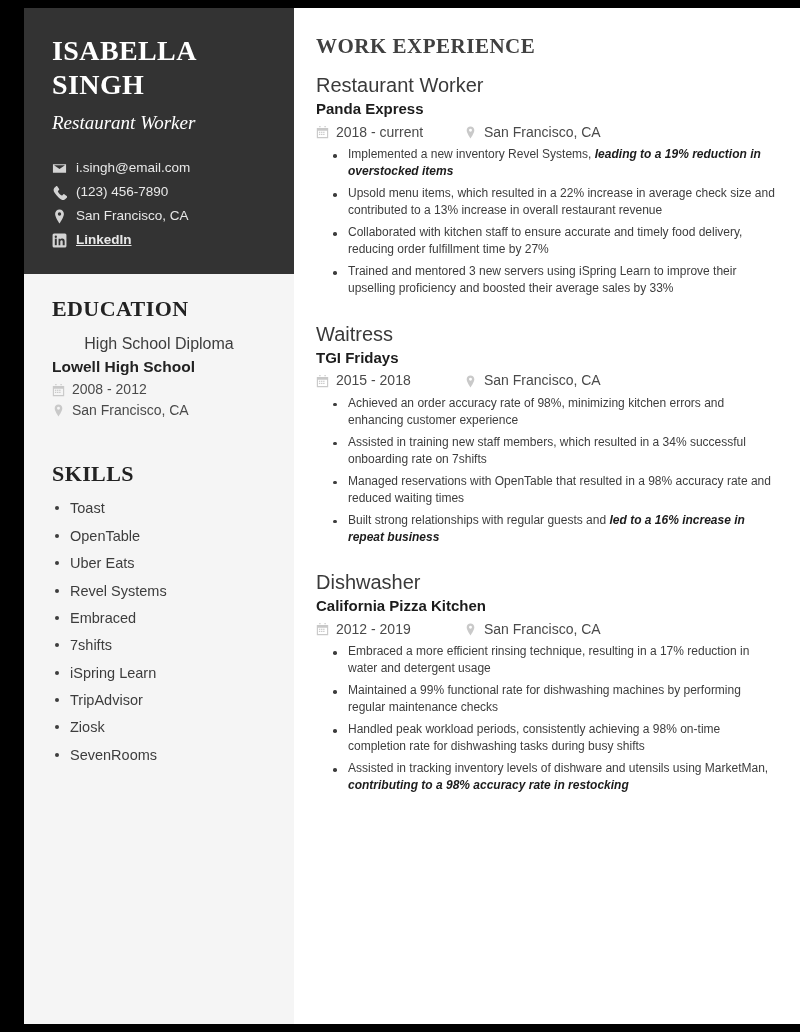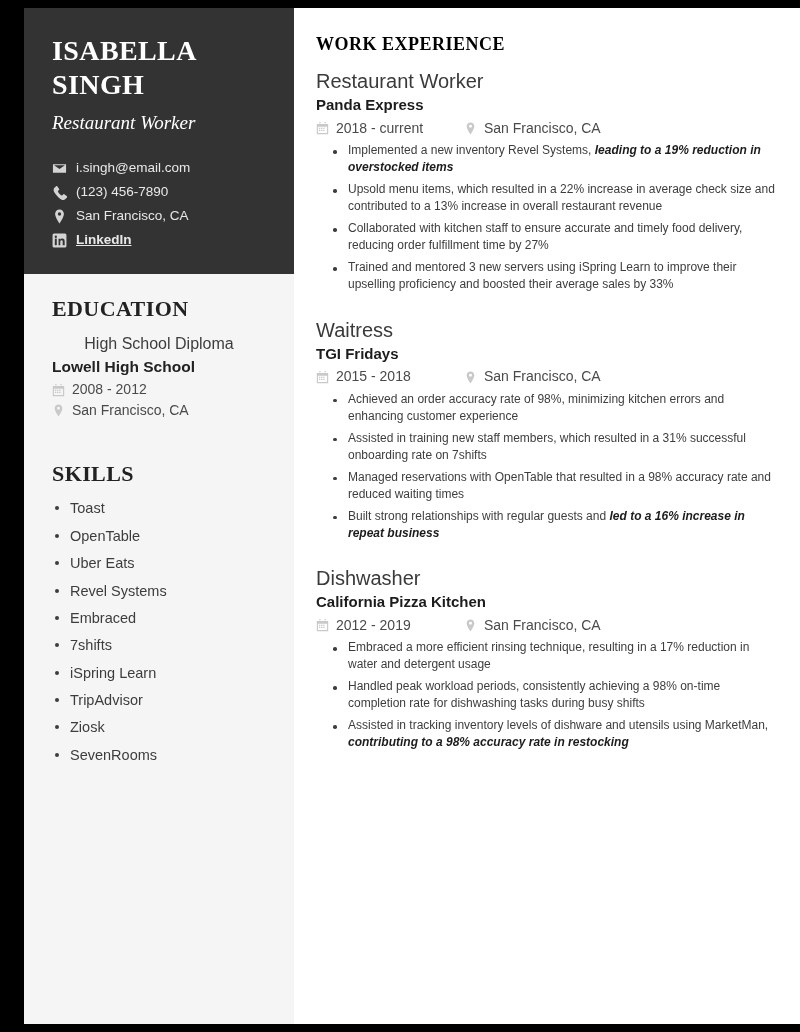--- a/index.html
+++ b/index.html
@@ -170,23 +170,23 @@
   .main {
     flex: 1 1 auto;
     background: #ffffff;
     padding: 26px 30px 0 22px;
     box-sizing: border-box;
   }
 
   .main-heading {
     font-family: "Liberation Serif", serif;
     font-weight: bold;
-    font-size: 18px;
+    font-size: 21px;
     letter-spacing: 0.5px;
-    color: #000000;
+    color: #404040;
     margin: 0 0 14px 0;
   }
 
   .job { margin-bottom: 24px; }
   .job:last-child { margin-bottom: 0; }
 
   .job-title {
     font-size: 20px;
     font-weight: normal;
     color: #3a3a3a;
@@ -398,21 +398,21 @@
               <span class="ico">
                 <svg width="13" height="13" viewBox="0 0 16 16" fill="currentColor">
                   <path d="M8 0.6C5.4.6 3.3 2.7 3.3 5.3c0 3.5 4.7 10.1 4.7 10.1s4.7-6.6 4.7-10.1C12.7 2.7 10.6.6 8 .6zm0 6.5a1.8 1.8 0 110-3.6 1.8 1.8 0 010 3.6z"></path>
                 </svg>
               </span>
               <span>San Francisco, CA</span>
             </div>
           </div>
           <ul class="bullets">
             <li><span>Achieved an order accuracy rate of 98%, minimizing kitchen errors and enhancing customer experience</span></li>
-            <li><span>Assisted in training new staff members, which resulted in a 31% successful onboarding rate on 7shifts</span></li>
+            <li><span>Assisted in training new staff members, which resulted in a 34% successful onboarding rate on 7shifts</span></li>
             <li><span>Managed reservations with OpenTable that resulted in a 98% accuracy rate and reduced waiting times</span></li>
             <li><span>Built strong relationships with regular guests and </span><b>led to a 16% increase in repeat business</b></li>
           </ul>
         </div>
         <div class="job">
           <div class="job-title">Dishwasher</div>
           <div class="job-company">California Pizza Kitchen</div>
           <div class="job-meta">
             <div class="meta-row meta-dates">
               <span class="ico">
@@ -432,20 +432,21 @@
               <span class="ico">
                 <svg width="13" height="13" viewBox="0 0 16 16" fill="currentColor">
                   <path d="M8 0.6C5.4.6 3.3 2.7 3.3 5.3c0 3.5 4.7 10.1 4.7 10.1s4.7-6.6 4.7-10.1C12.7 2.7 10.6.6 8 .6zm0 6.5a1.8 1.8 0 110-3.6 1.8 1.8 0 010 3.6z"></path>
                 </svg>
               </span>
               <span>San Francisco, CA</span>
             </div>
           </div>
           <ul class="bullets">
             <li><span>Embraced a more efficient rinsing technique, resulting in a 17% reduction in water and detergent usage</span></li>
+            <li><span>Maintained a 99% functional rate for dishwashing machines by performing regular maintenance checks</span></li>
             <li><span>Handled peak workload periods, consistently achieving a 98% on-time completion rate for dishwashing tasks during busy shifts</span></li>
             <li><span>Assisted in tracking inventory levels of dishware and utensils using MarketMan, </span><b>contributing to a 98% accuracy rate in restocking</b></li>
           </ul>
         </div>
       </div>
   </main>
 
 </div>
 
 </body></html>

